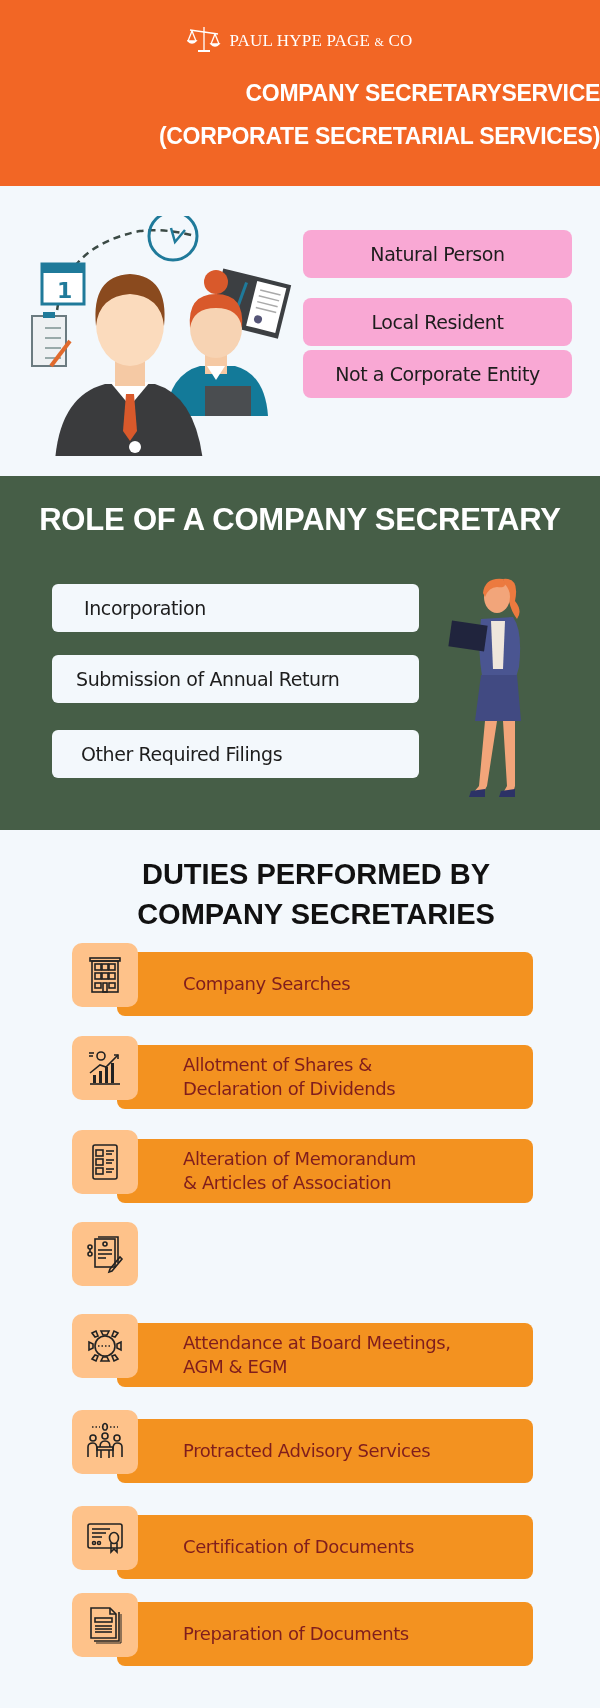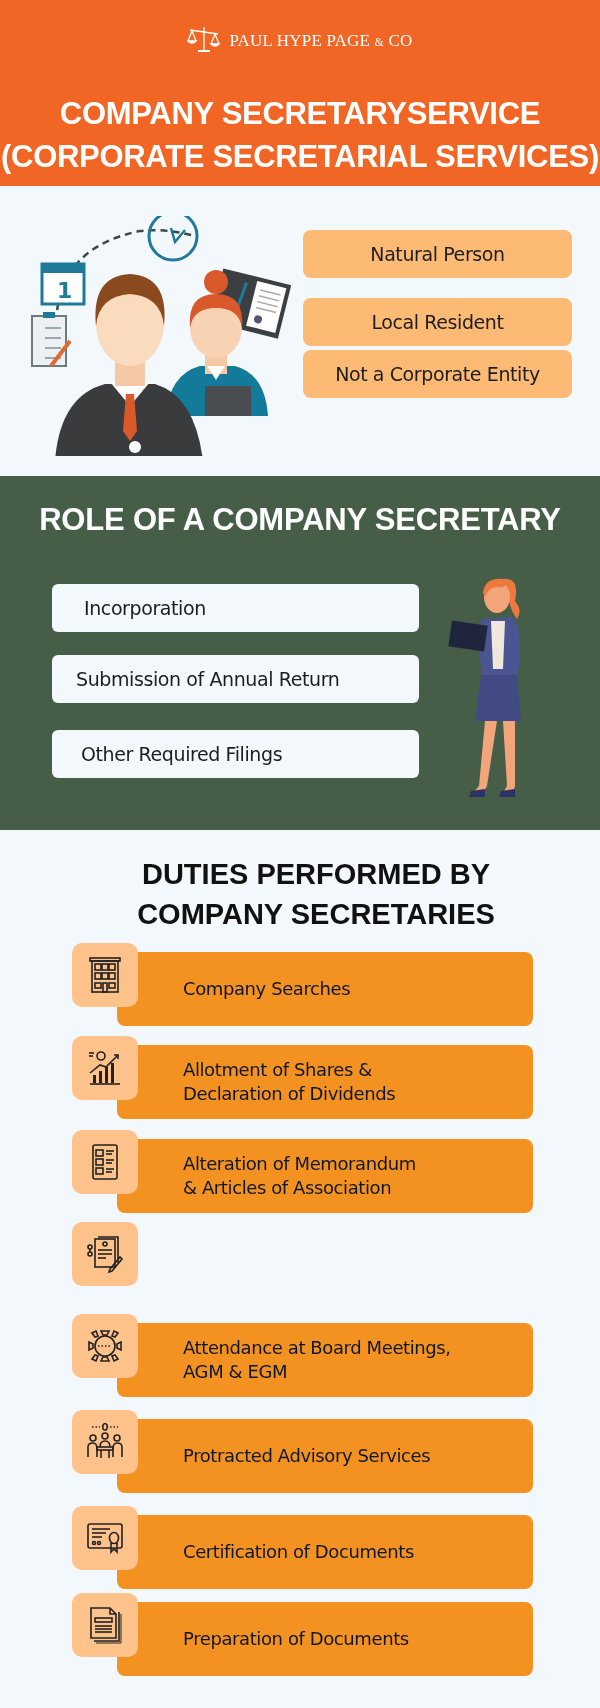--- a/index.html
+++ b/index.html
@@ -3,35 +3,35 @@
 <meta charset="utf-8">
 <style>
   * { box-sizing: border-box; margin: 0; padding: 0; }
   html, body { width: 600px; height: 1708px; overflow: hidden; background: #f3f8fc; }
   body { position: relative; font-family: "DejaVu Sans", sans-serif; }
 
   .header { position: absolute; left: 0; top: 0; width: 600px; height: 186px; background: #f26625; }
   .brand { position: absolute; top: 24px; left: 0; width: 600px; display: flex; justify-content: center; align-items: center; gap: 8px; color: #fff; }
   .brand-text { font-family: "Liberation Serif", serif; font-size: 17px; letter-spacing: 0.2px; }
   .brand-text .amp { font-size: 12px; }
-  .title { position: absolute; left: 0; top: 72px; width: 600px; text-align: center; color: #fff; font-family: "Liberation Sans", sans-serif; font-weight: bold; font-size: 31px; line-height: 43px; letter-spacing: -0.3px; margin-top: 20px; }
+  .title { position: absolute; left: 0; top: 72px; width: 600px; text-align: right; color: #fff; font-family: "Liberation Sans", sans-serif; font-weight: bold; font-size: 23px; line-height: 43px; letter-spacing: -0.3px; }
 
   .intro { position: absolute; left: 0; top: 186px; width: 600px; height: 290px; background: #f3f8fc; }
   .illus { position: absolute; left: 25px; top: 30px; width: 270px; height: 240px; }
-  .req { position: absolute; left: 303px; width: 269px; height: 48px; background: #fdba74; border-radius: 8px; display: flex; align-items: center; justify-content: center; color: #1d1d1d; font-family: "DejaVu Sans", sans-serif; font-size: 19px; letter-spacing: -0.4px; }
+  .req { position: absolute; left: 303px; width: 269px; height: 48px; background: #f9a8d4; border-radius: 8px; display: flex; align-items: center; justify-content: center; color: #1d1d1d; font-family: "DejaVu Sans", sans-serif; font-size: 19px; letter-spacing: -0.4px; }
 
   .role { position: absolute; left: 0; top: 476px; width: 600px; height: 354px; background: #465e47; }
   .role-title { position: absolute; left: 0; top: 26px; width: 600px; text-align: center; color: #fff; font-family: "Liberation Sans", sans-serif; font-weight: bold; font-size: 31px; letter-spacing: -0.2px; }
   .role-item { position: absolute; left: 52px; width: 367px; height: 48px; background: #f3f8fc; border-radius: 6px; display: flex; align-items: center; color: #1d1d1d; font-size: 19px; letter-spacing: -0.4px; }
   .role-figure { position: absolute; left: 445px; top: 95px; width: 100px; height: 230px; }
 
   .duties { position: absolute; left: 0; top: 830px; width: 600px; height: 878px; background: #f3f8fc; }
   .duties-title { position: absolute; left: 16px; top: 24px; width: 600px; text-align: center; color: #111; font-family: "Liberation Sans", sans-serif; font-weight: bold; font-size: 29px; line-height: 40px; }
   .duty { position: absolute; left: 72px; width: 461px; height: 75px; }
-  .duty-bar { position: absolute; left: 45px; top: 9px; width: 416px; height: 74px; background: #f39220; border-radius: 8px; display: flex; align-items: center; padding-left: 66px; color: #0f172a; font-size: 18px; line-height: 24px; letter-spacing: -0.4px; }
+  .duty-bar { position: absolute; left: 45px; top: 9px; width: 416px; height: 64px; background: #f39220; border-radius: 8px; display: flex; align-items: center; padding-left: 66px; color: #7f1d1d; font-size: 18px; line-height: 24px; letter-spacing: -0.4px; }
   .duty-icon { position: absolute; left: 0; top: 0; width: 66px; height: 64px; background: #fec28a; border-radius: 10px; display: flex; align-items: center; justify-content: center; }
   .duty-icon svg { width: 42px; height: 42px; }
 </style>
 </head>
 <body>
 
 <div class="header">
   <div class="brand">
     <span>
       <svg width="34" height="30" viewBox="0 0 34 30" fill="none" stroke="#fff" stroke-width="1.3">

